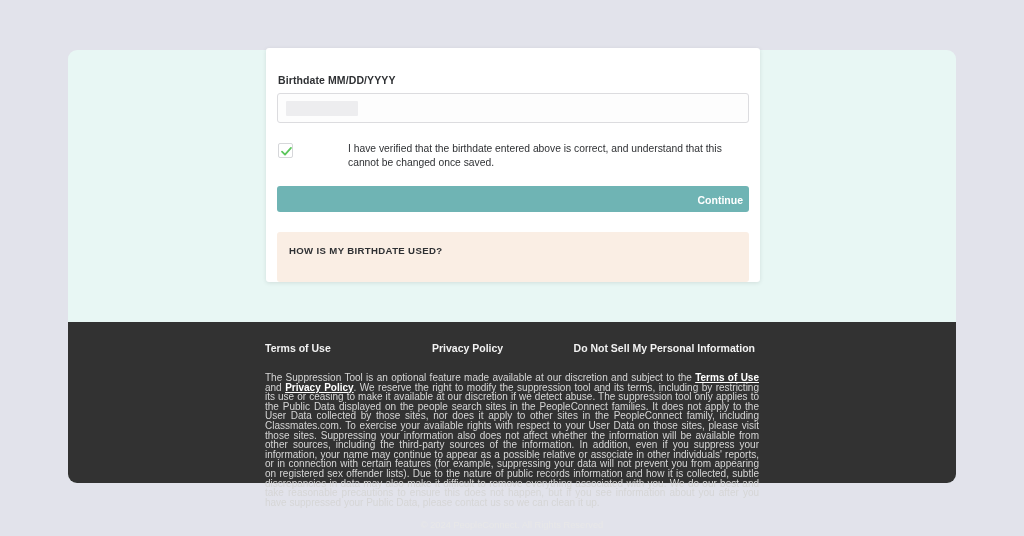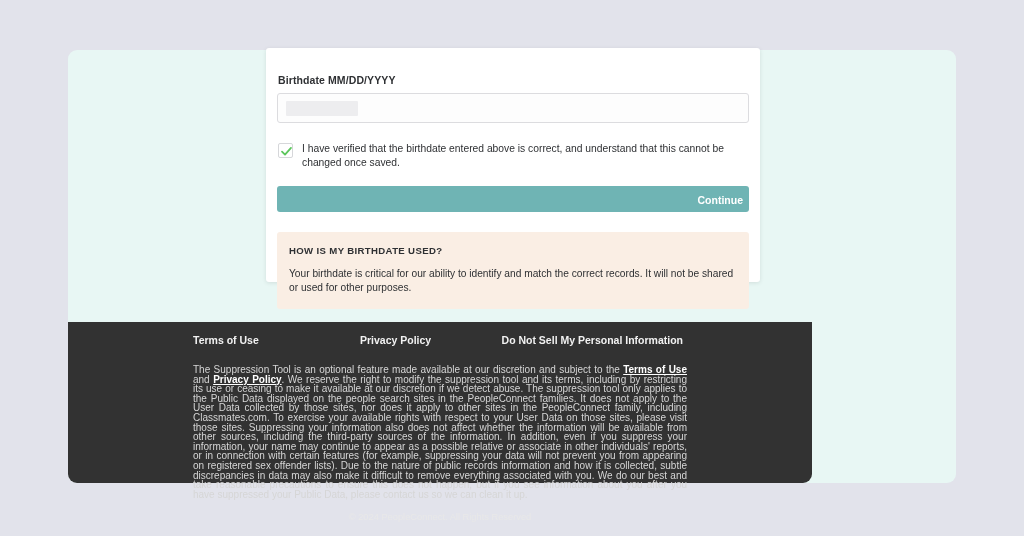--- a/index.html
+++ b/index.html
@@ -68,20 +68,21 @@
     height: 15px;
     background: #ededef;
     border-radius: 1px;
   }
 
   .consent-row {
     display: flex;
     align-items: flex-start;
     margin-top: 19px;
     padding-left: 1px;
+    gap: 46px;
   }
   .checkbox {
     flex: 0 0 auto;
     width: 15px;
     height: 15px;
     background: #ffffff;
     border: 1px solid #d6d7da;
     border-radius: 2px;
     margin-top: 1px;
     margin-right: 9px;
@@ -129,25 +130,25 @@
     font-size: 10.2px;
     line-height: 13.5px;
     color: #2e3033;
   }
 
   
   .footer {
     position: absolute;
     left: 68px;
     top: 322px;
-    width: 744px;
+    width: 888px;
     height: 161px;
     background: #323232;
     border-radius: 0 0 9px 9px;
-    padding: 12px 0 0 0;
+    padding: 20px 0 0 0;
   }
   .footer-links {
     position: relative;
     width: 494px;
     margin: 0 auto;
     height: 20px;
   }
   .footer-link {
     position: absolute;
     top: 0;
@@ -204,21 +205,20 @@
           <path d="M2 6.6 L5 9.6 L11 2.9" stroke="#5cc65c" stroke-width="1.8" fill="none" stroke-linecap="round" stroke-linejoin="round"></path>
         </svg>
       </span>
       <span class="consent-text">I have verified that the birthdate entered above is correct, and understand that this cannot be changed once saved.</span>
     </div>
 
     <button class="continue-btn">Continue</button>
 
     <div class="info-box">
       <div class="info-title">HOW IS MY BIRTHDATE USED?</div>
-      <div class="info-body">Your birthdate is critical for our ability to identify and match the correct records. It will not be shared or used for other purposes.</div>
     </div>
 
   </div>
 
   <div class="footer">
 
     <div class="footer-links">
       <a class="footer-link fl-terms">Terms of Use</a>
       <a class="footer-link fl-privacy">Privacy Policy</a>
       <a class="footer-link fl-dns">Do Not Sell My Personal Information</a>

